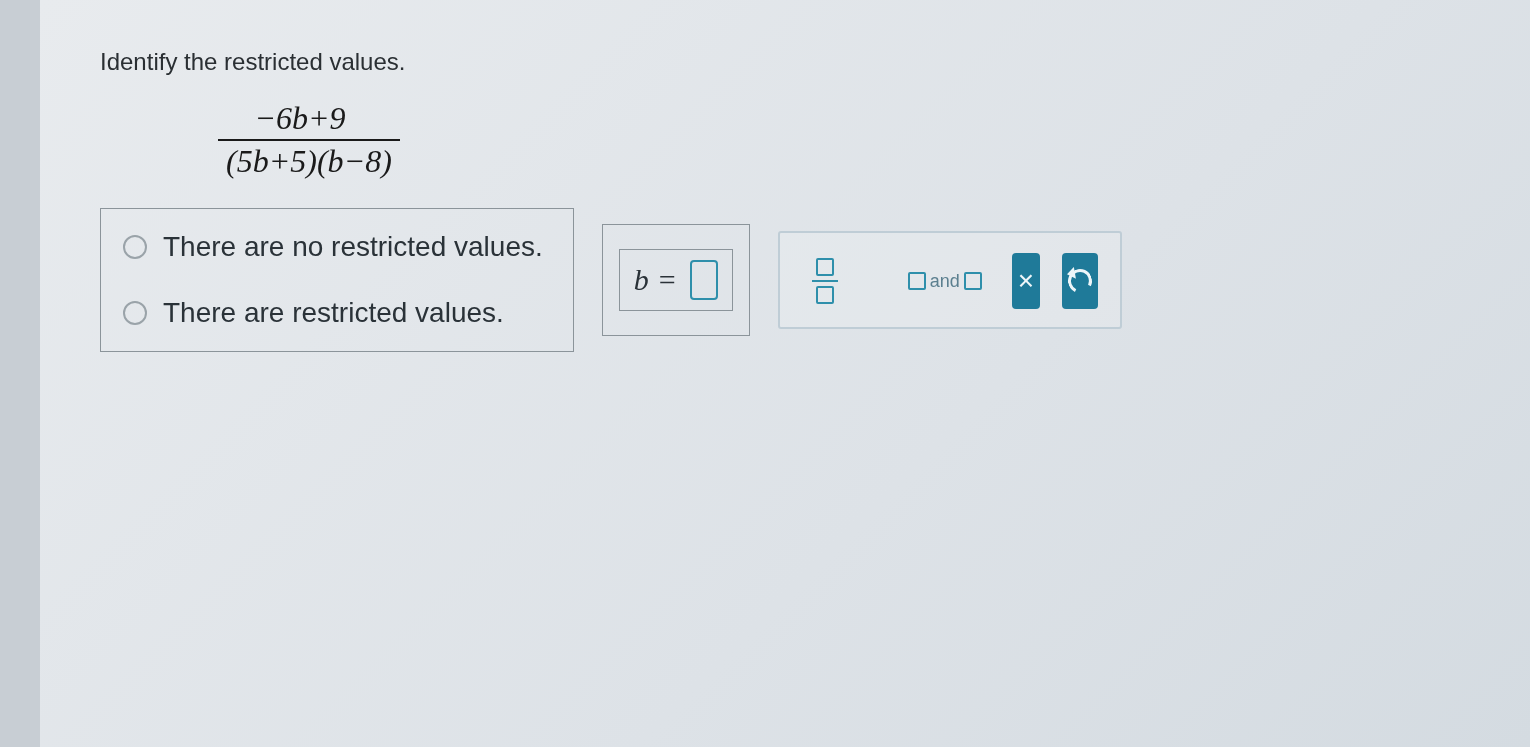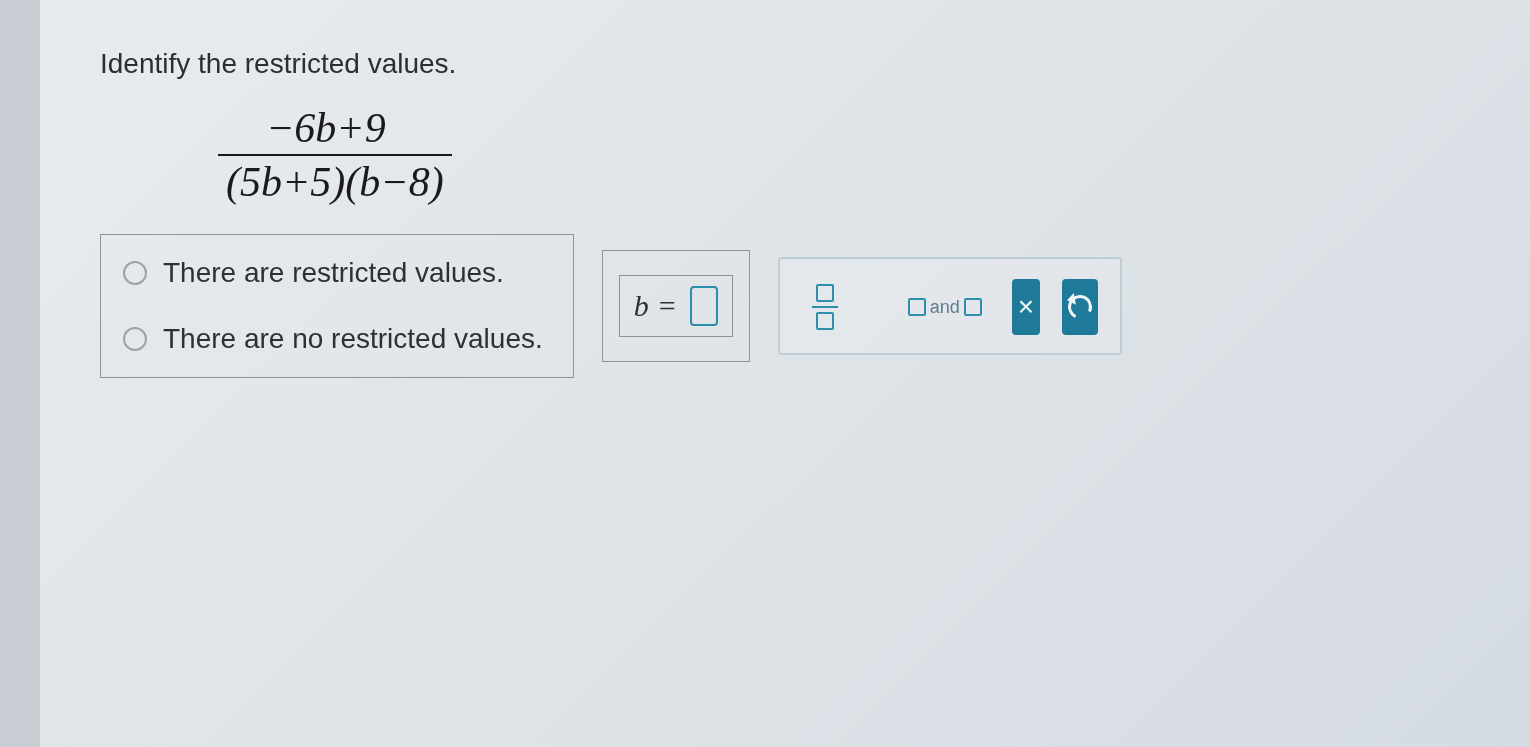--- a/index.html
+++ b/index.html
@@ -12,33 +12,33 @@
     overflow: hidden;
   }
   .page {
     position: absolute;
     left: 40px; top: 0;
     right: 0; bottom: 0;
     background: linear-gradient(135deg, #e8ebee 0%, #dde2e7 60%, #d4dbe1 100%);
     padding: 48px 50px 40px 60px;
   }
   .prompt {
-    font-size: 28px;
+    font-size: 24px;
     color: #2a2f33;
     margin-bottom: 24px;
   }
   .fraction-wrap {
     margin-left: 100px;
     margin-bottom: 28px;
   }
   .fraction {
     display: inline-block;
     text-align: center;
     font-family: "Times New Roman", serif;
-    font-size: 42px;
+    font-size: 32px;
     font-style: italic;
     color: #1a1a1a;
   }
   .fraction .num {
     display: block;
     padding: 0 34px 2px 34px;
     white-space: nowrap;
   }
   .fraction .den {
     display: block;
@@ -185,25 +185,25 @@
       <span class="den">(5b+5)(b−8)</span>
     </span>
   </div>
 
 
   <div class="answer-area">
 
     <div class="options-box">
       <label class="opt-row">
         <span class="radio"></span>
-        <span>There are restricted values.</span>
+        <span>There are no restricted values.</span>
       </label>
       <label class="opt-row">
         <span class="radio"></span>
-        <span>There are no restricted values.</span>
+        <span>There are restricted values.</span>
       </label>
     </div>
 
     <div class="eq-box">
       <div class="eq-inner">
         <span class="var">b</span>
         <span class="eq">=</span>
         <span class="slot"></span>
       </div>
     </div>

